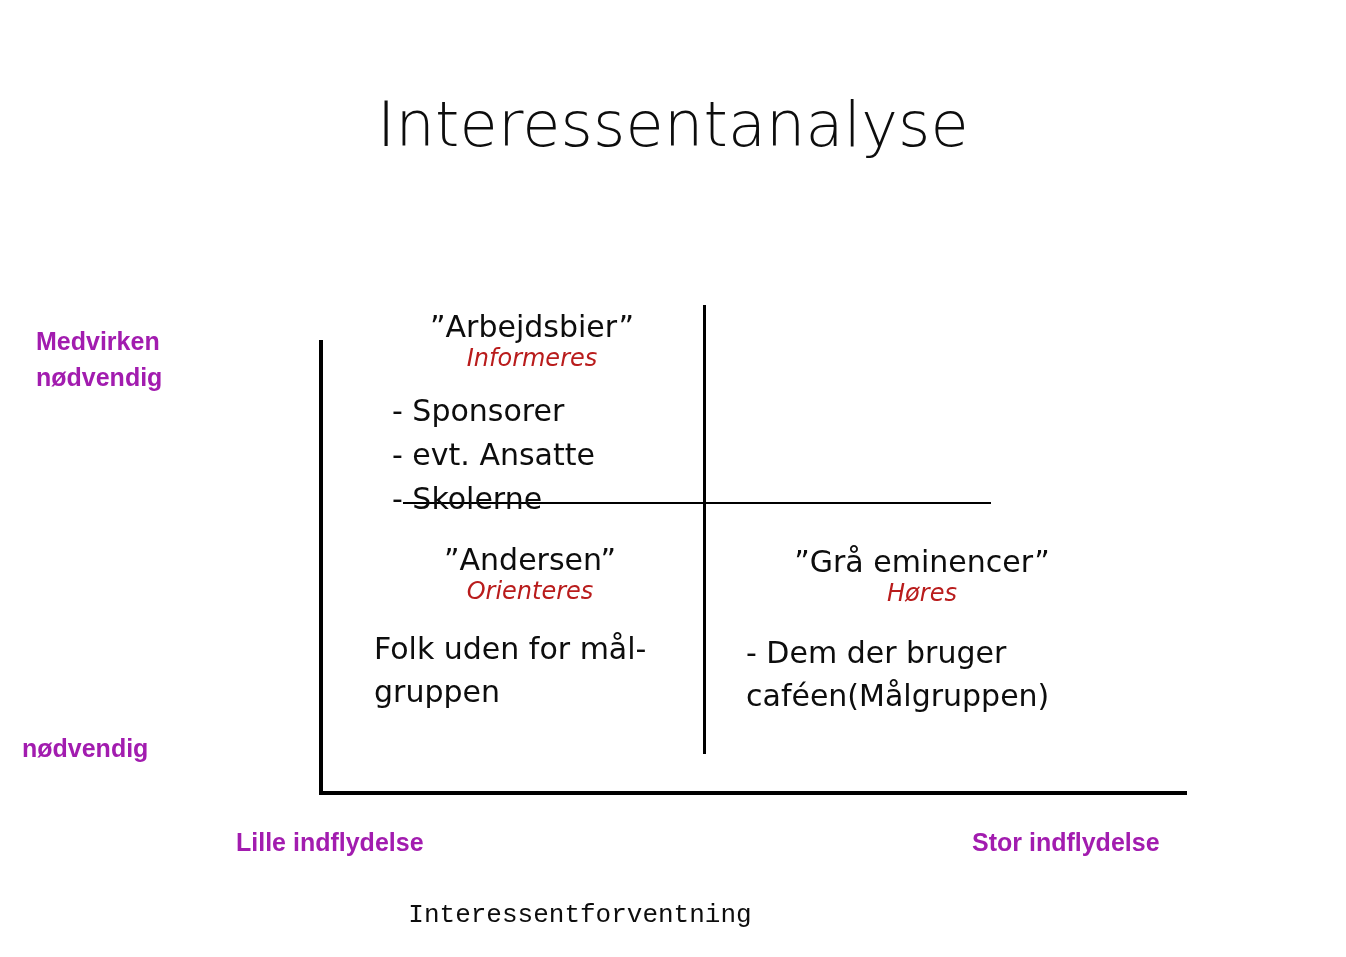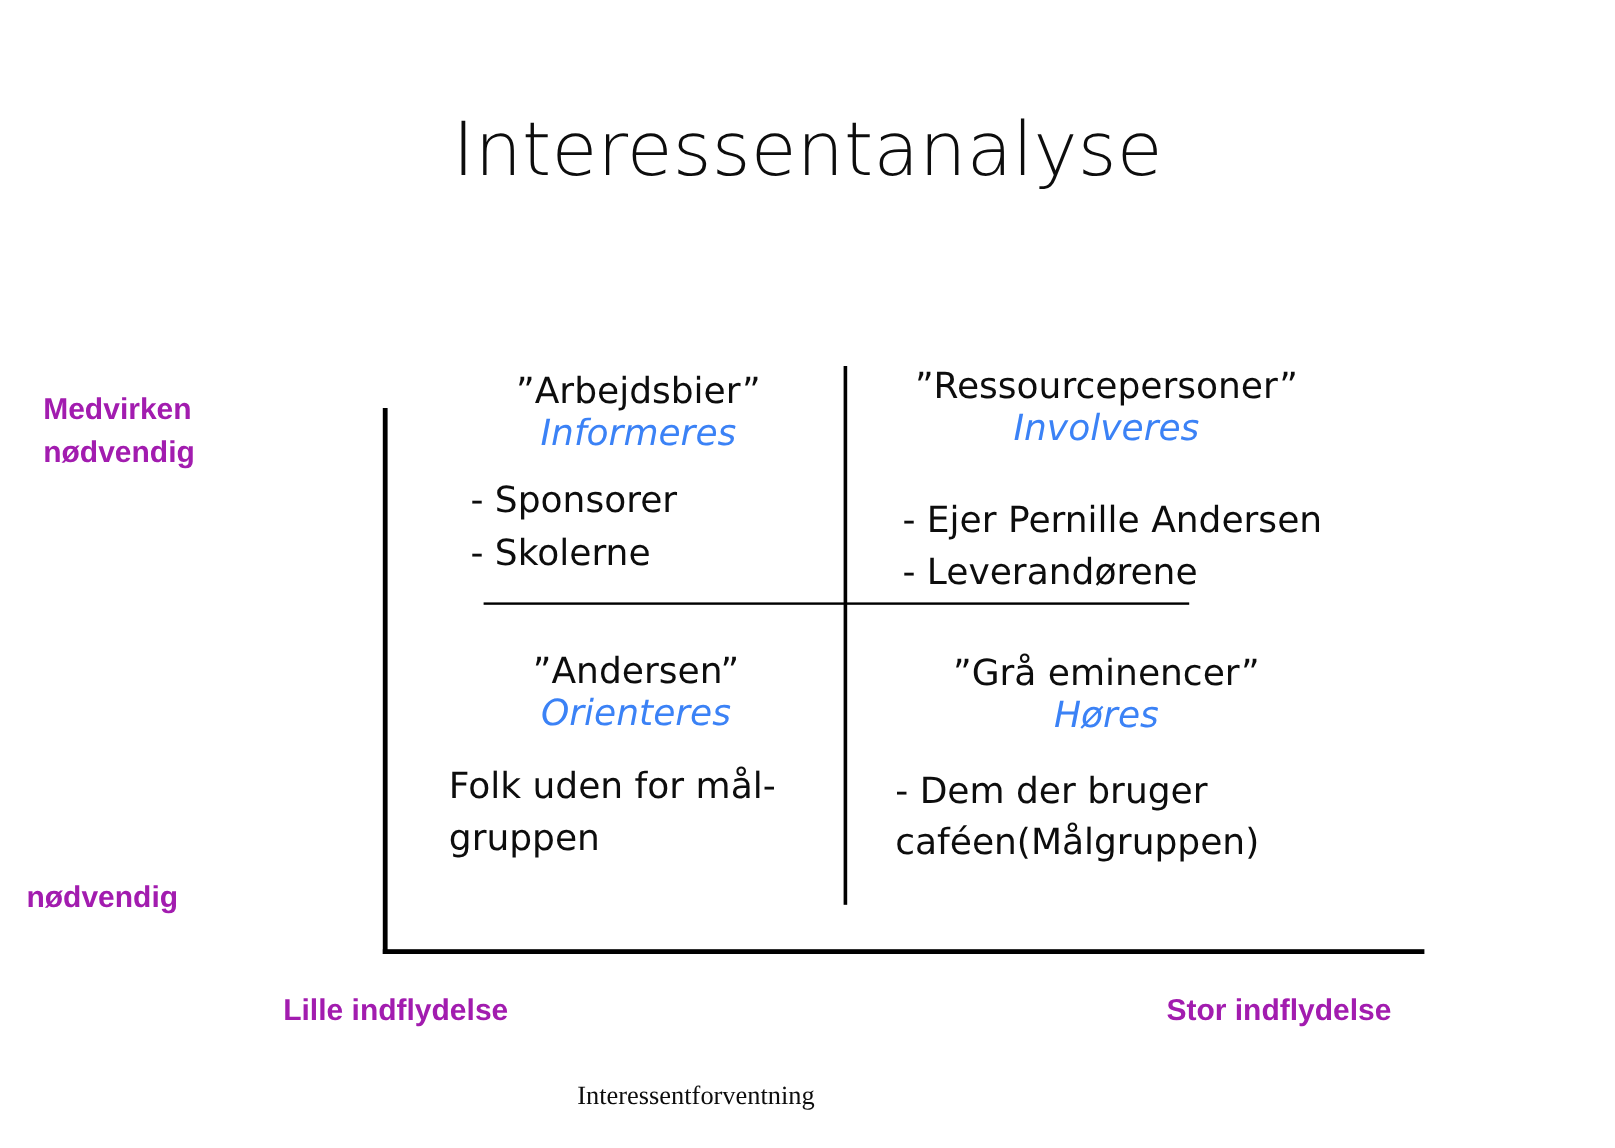--- a/index.html
+++ b/index.html
@@ -79,24 +79,24 @@
     color: #0d0d0d;
     margin-top: 39px;
   }
   .q-heading {
     font-size: 30px;
     font-weight: 400;
     line-height: 1.18;
     white-space: nowrap;
   }
   .q-action {
-    font-size: 30px;
+    font-size: 24px;
     font-weight: 400;
     font-style: italic;
-    color: #3b82f6;
+    color: #b91c1c;
     line-height: 1.18;
     white-space: nowrap;
   }
   .q-center { text-align: center; }
   .q-items {
     font-size: 30px;
     font-weight: 400;
     line-height: 1.47;
   }
   .q-item { white-space: nowrap; }
@@ -158,23 +158,23 @@
   #label-y-bottom{ left: 22px;  top: 730px; width: 300px; }
   #label-x-left  { left: 236px; top: 824px; white-space: nowrap; text-align: center; }
   #label-x-right { left: 972px; top: 824px; white-space: nowrap; }
 
   .axis-caption {
     position: absolute;
     left: 0;
     top: 900px;
     width: 1160px;
     text-align: center;
-    font-family: Liberation Serif, serif;
-    font-weight: 400;
-    font-size: 22px;
+    font-family: Liberation Mono, monospace;
+    font-weight: 400;
+    font-size: 26px;
     color: #0d0d0d;
     white-space: nowrap;
   }
 </style>
 </head>
 <body>
 
 <div id="slide">
 
   <div class="slide-title">Interessentanalyse</div>
@@ -182,32 +182,25 @@
   <div class="axis-vertical"></div>
   <div class="axis-horizontal"></div>
   <div class="divider-vertical"></div>
   <div class="divider-horizontal"></div>
 
   <div class="quadrant" id="q-top-left">
     <div class="q-heading q-center">”Arbejdsbier”</div>
     <div class="q-action q-center">Informeres</div>
     <div class="q-items">
       <div class="q-item">- Sponsorer</div>
+      <div class="q-item">- evt. Ansatte</div>
       <div class="q-item">- Skolerne</div>
     </div>
   </div>
 
-  <div class="quadrant" id="q-top-right">
-    <div class="q-heading q-center">”Ressourcepersoner”</div>
-    <div class="q-action q-center">Involveres</div>
-    <div class="q-items">
-      <div class="q-item">- Ejer Pernille Andersen</div>
-      <div class="q-item">- Leverandørene</div>
-    </div>
-  </div>
 
   <div class="quadrant" id="q-bottom-left">
     <div class="q-heading q-center">”Andersen”</div>
     <div class="q-action q-center">Orienteres</div>
     <div class="q-items">
       <div class="q-item">Folk uden for mål-gruppen</div>
     </div>
   </div>
 
   <div class="quadrant" id="q-bottom-right">

